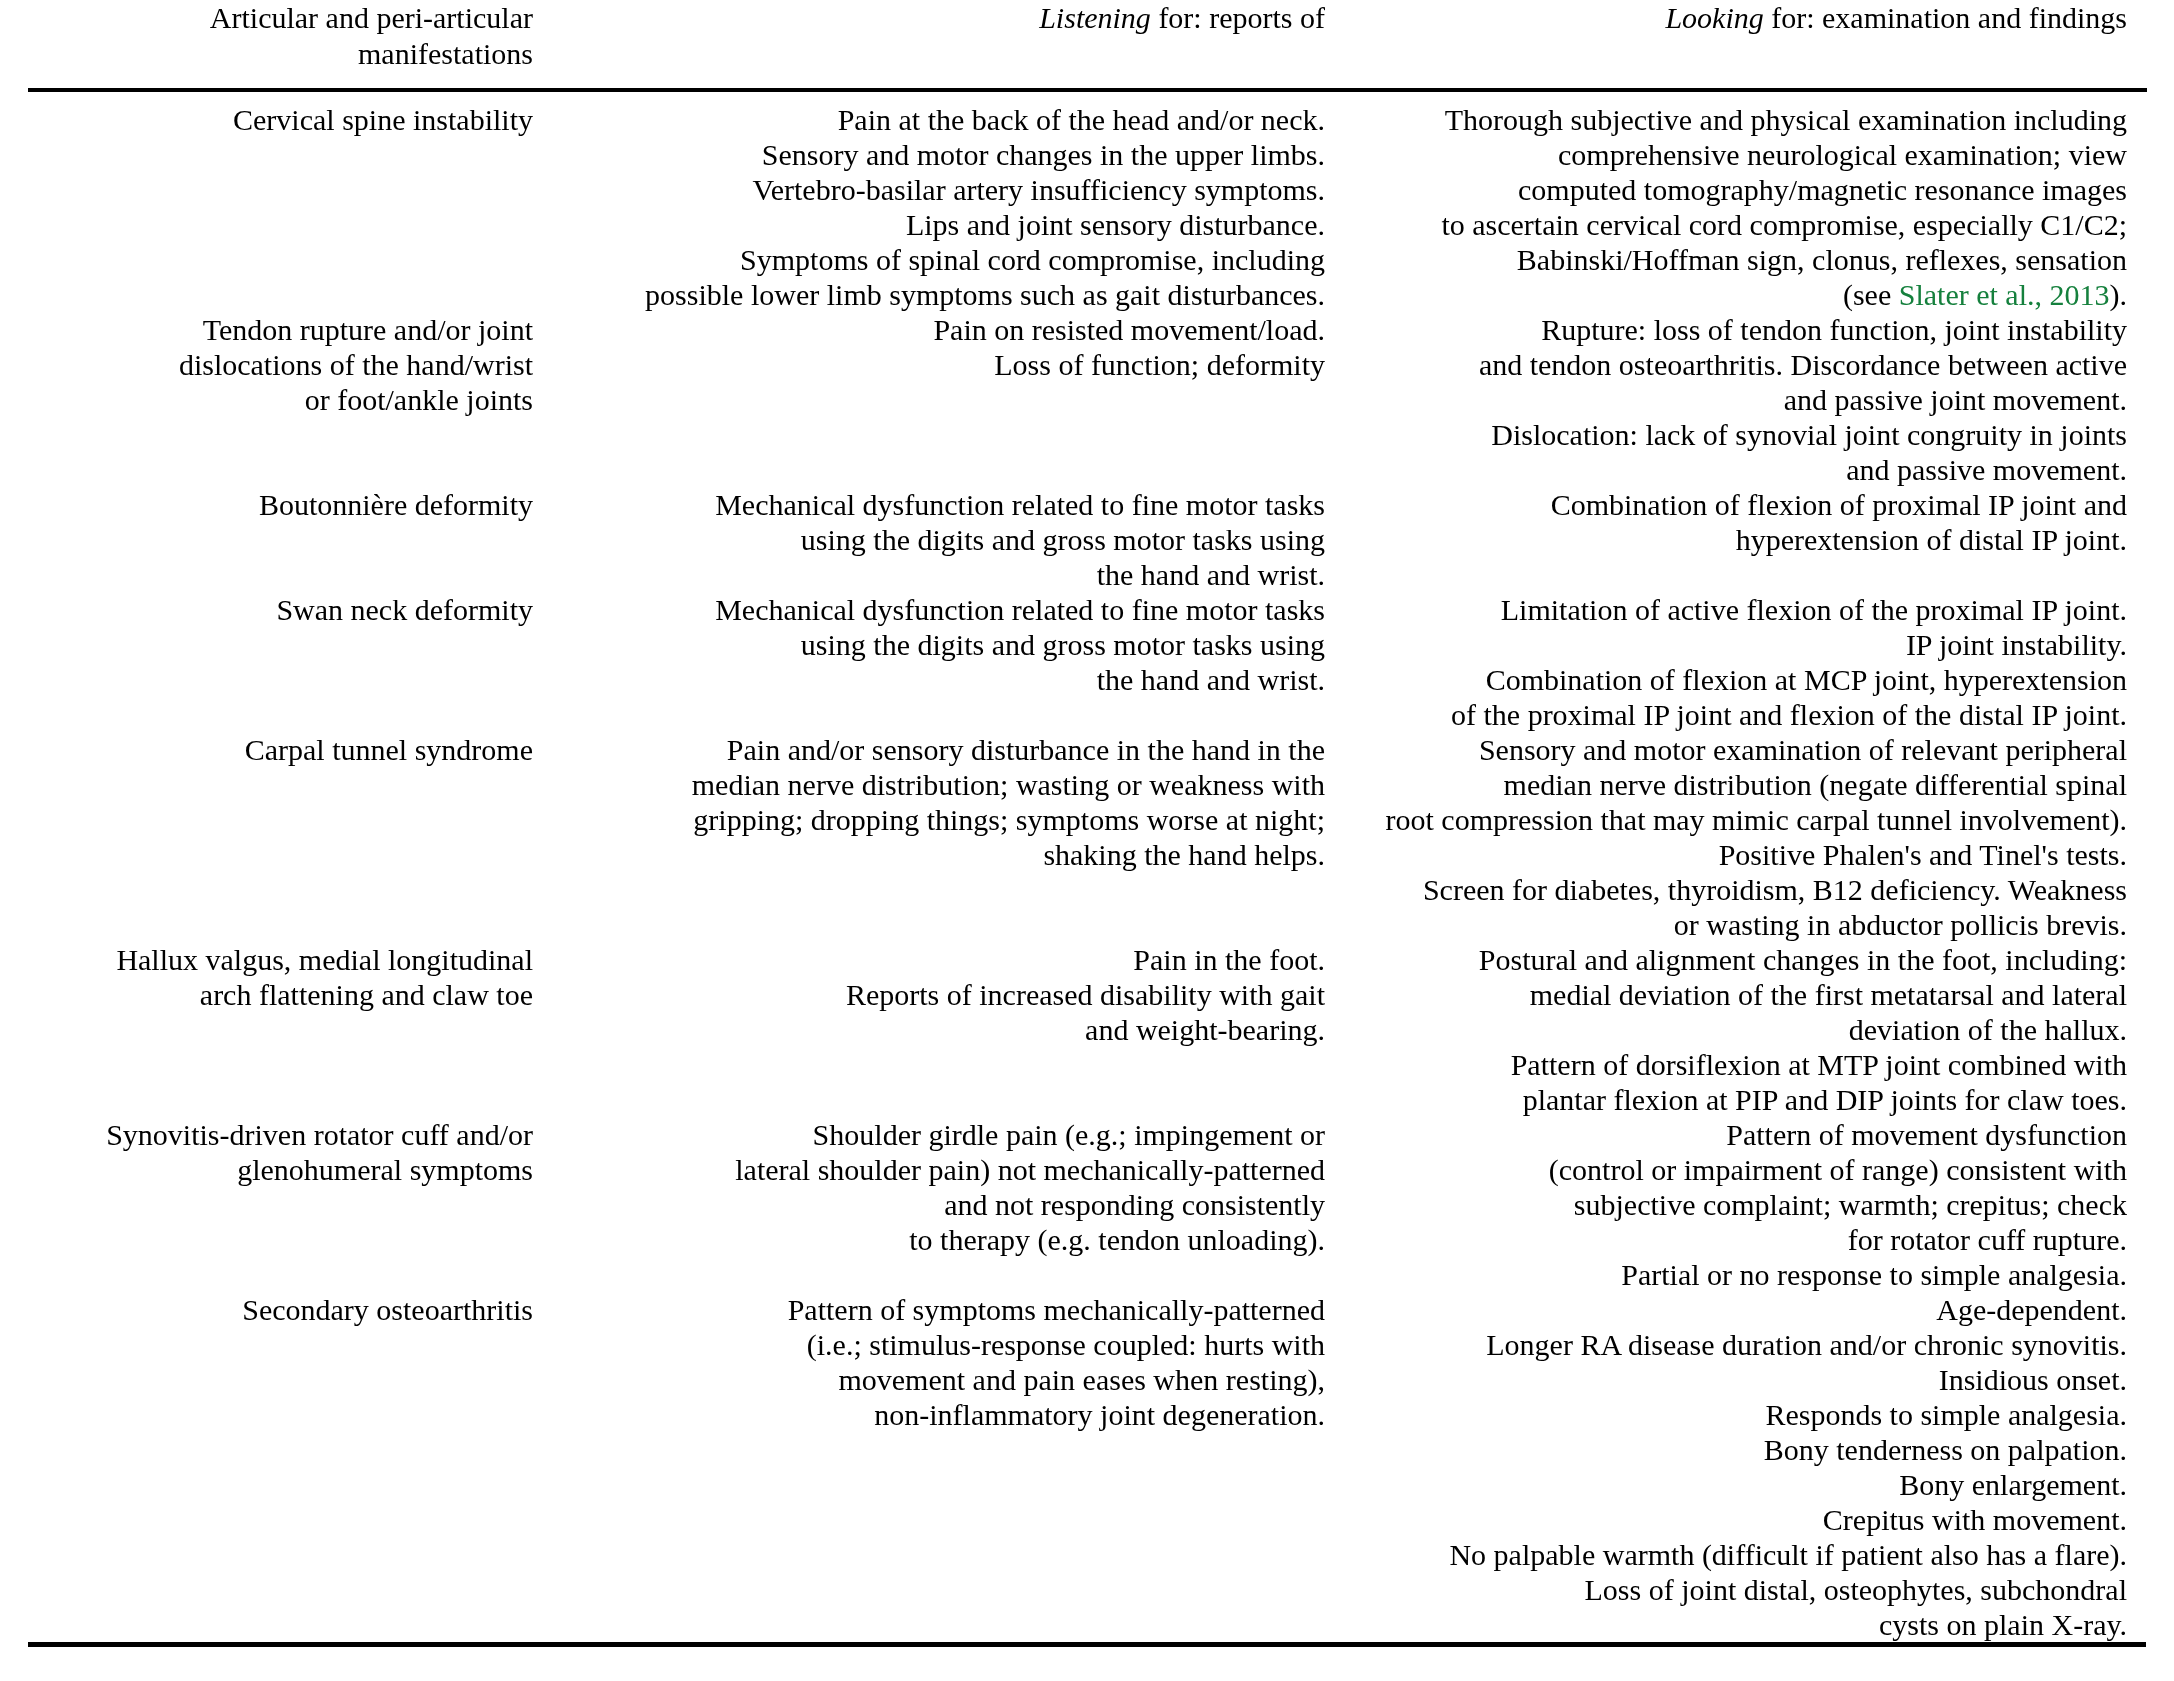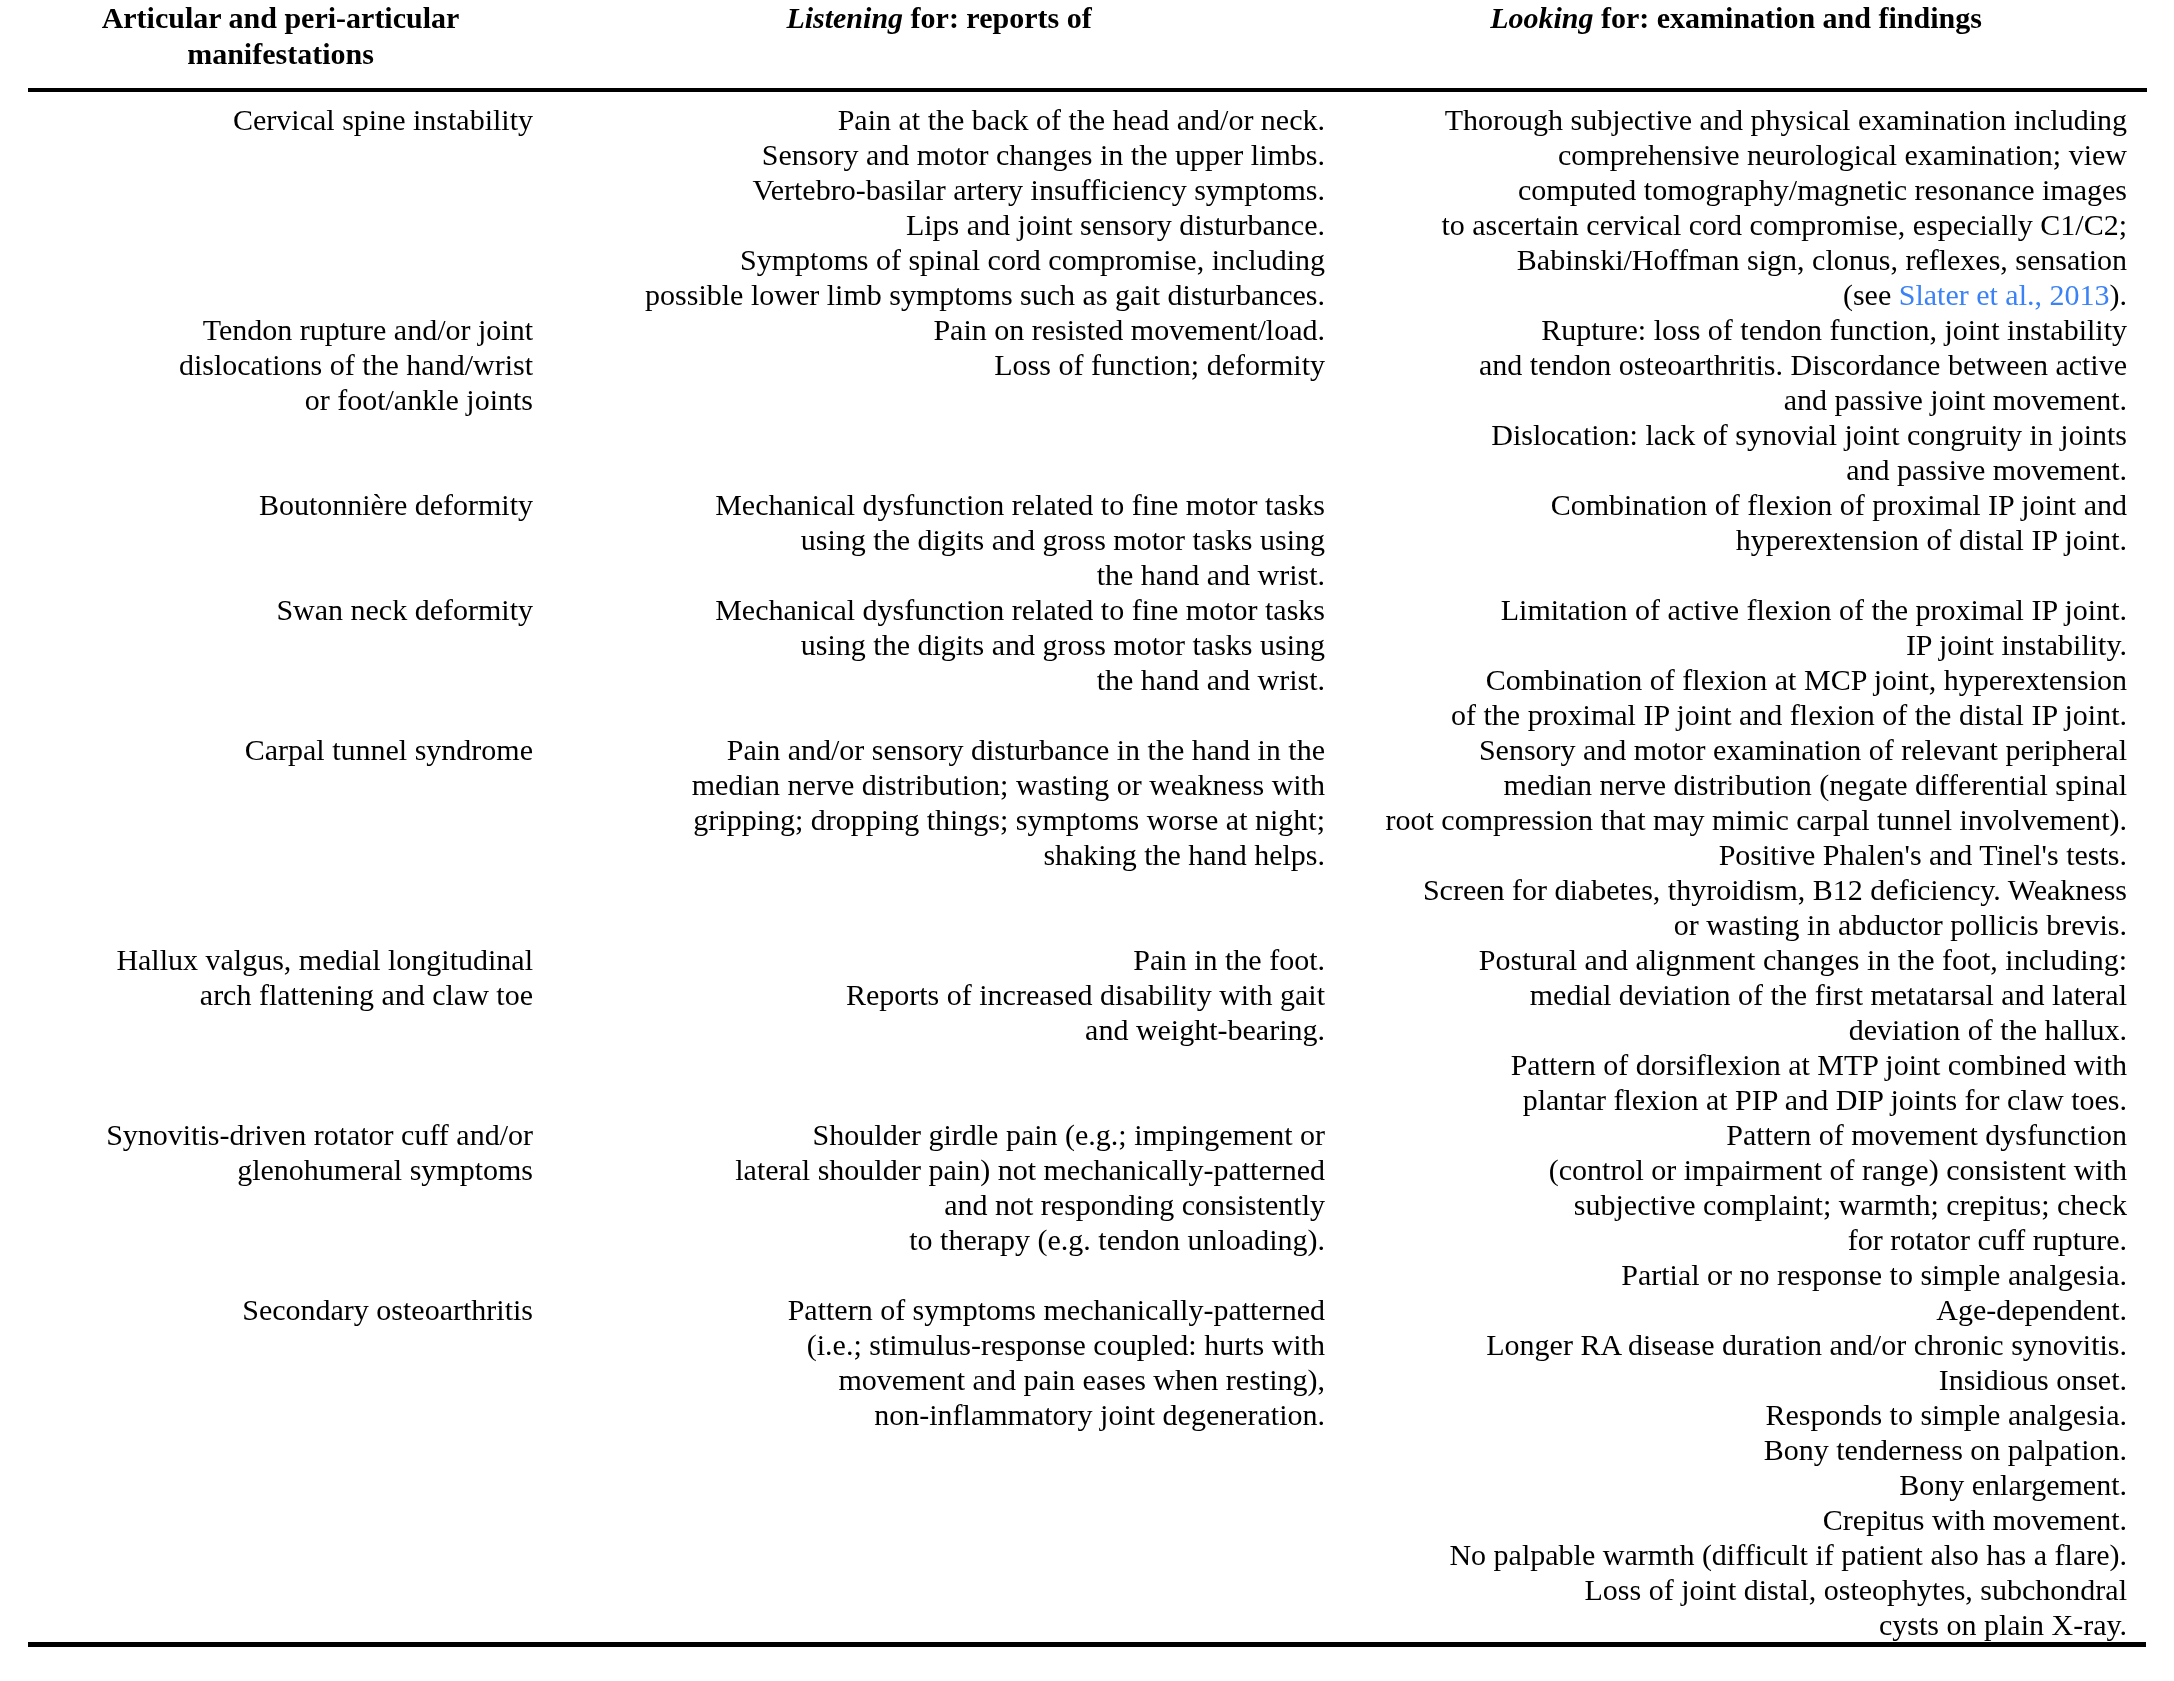--- a/index.html
+++ b/index.html
@@ -27,22 +27,22 @@
     border-collapse: collapse;
     table-layout: fixed;
   }
 
   
   col.col-manifestation { width: 525px; }
   col.col-listening     { width: 792px; }
   col.col-looking       { width: 802px; }
 
   thead th {
-    text-align: center;
-    font-weight: bold;
+    text-align: right;
+    font-weight: normal;
     vertical-align: top;
     font-size: 30px;
     line-height: 36px;
     padding: 0 20px 16px 0;
   }
 
   thead tr.header-row {
     border-bottom: 4px solid #000000;
   }
 
@@ -64,21 +64,21 @@
     border-top: 5px solid #000000;
     margin: 0 28px;
   }
 
   .italic { font-style: italic; }
 
   .cell-line { display: block; white-space: pre; }
   .cell-line.indent { padding-left: 36px; }
 
   .cite-link {
-    color: #3b82f6;
+    color: #15803d;
     text-decoration: none;
   }
 </style>
 </head>
 <body>
 
 <div class="table-wrap">
   <table class="data-table">
     <colgroup>
       <col class="col-manifestation">

